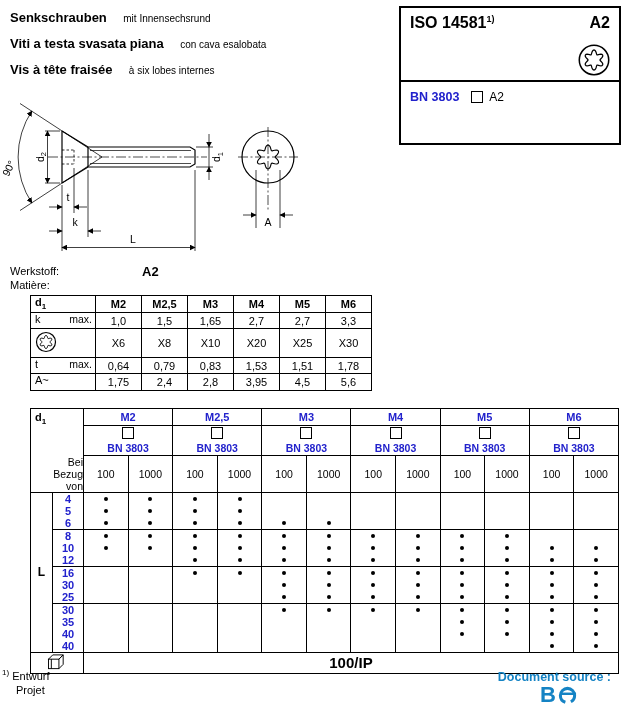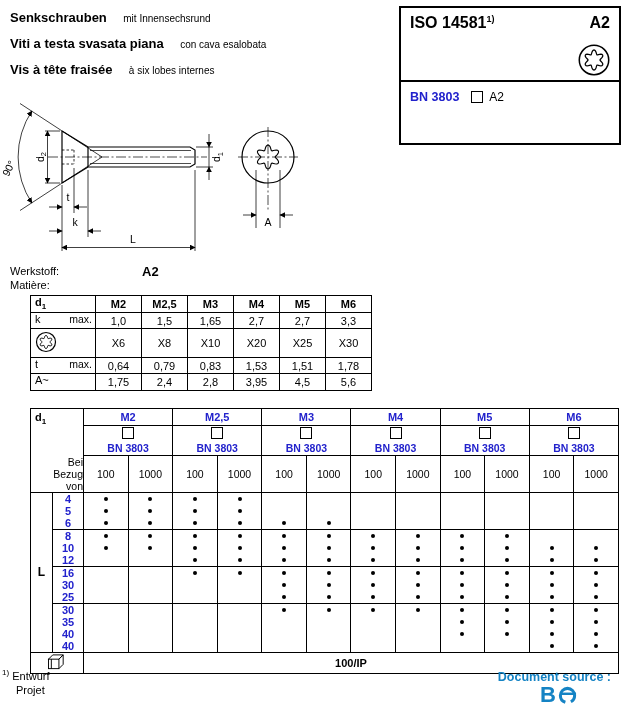--- a/index.html
+++ b/index.html
@@ -49,21 +49,21 @@
   .avail tr.r-size td.lab{color:#000;text-align:left;vertical-align:top;padding:2px 0 0 4px;border-bottom:none;}
   .avail tr.r-bn td{height:29px;border-bottom:1px solid #000;}
   .avail .bn{color:#2222cc;font-weight:bold;font-size:10.5px;margin-top:1px;}
   .avail tr.r-pack td{height:14px;font-size:10.5px;border-bottom:1px solid #000;}
   .avail td.bez{text-align:right;padding-left:19px;}
   .avail tr.r-body td{height:12px;line-height:0;}
   .avail td.len{font-weight:bold;color:#2222cc;line-height:12px !important;font-size:11px;}
   .avail td.Lcell{font-weight:bold;font-size:12px;}
   .avail tr.gs td{border-top:1px solid #000;}
   .avail tr.r-foot td{height:19px;border-top:1px solid #000;}
-  .avail td.ip{font-weight:bold;font-size:11px;}
+  .avail td.ip{font-weight:bold;font-size:15px;}
   .avail .dot{display:inline-block;width:4px;height:4px;border-radius:50%;background:#000;}
   .avail sub{font-size:8px;}
   
   .footnote{position:absolute;left:2px;top:666px;font-size:11px;line-height:14px;}
   .footnote sup{font-size:8px;}
   .footnote .fl2{margin-left:14px;}
   .docsrc{position:absolute;right:8px;top:670px;display:flex;align-items:center;flex-direction:column;}
   .dslabel{color:#1583c4;font-size:12.5px;font-weight:bold;margin-right:9px;}
   .bslogo{color:#1583c4;font-size:22px;font-weight:bold;letter-spacing:1px;display:flex;align-items:center;line-height:22px;}
 </style>

